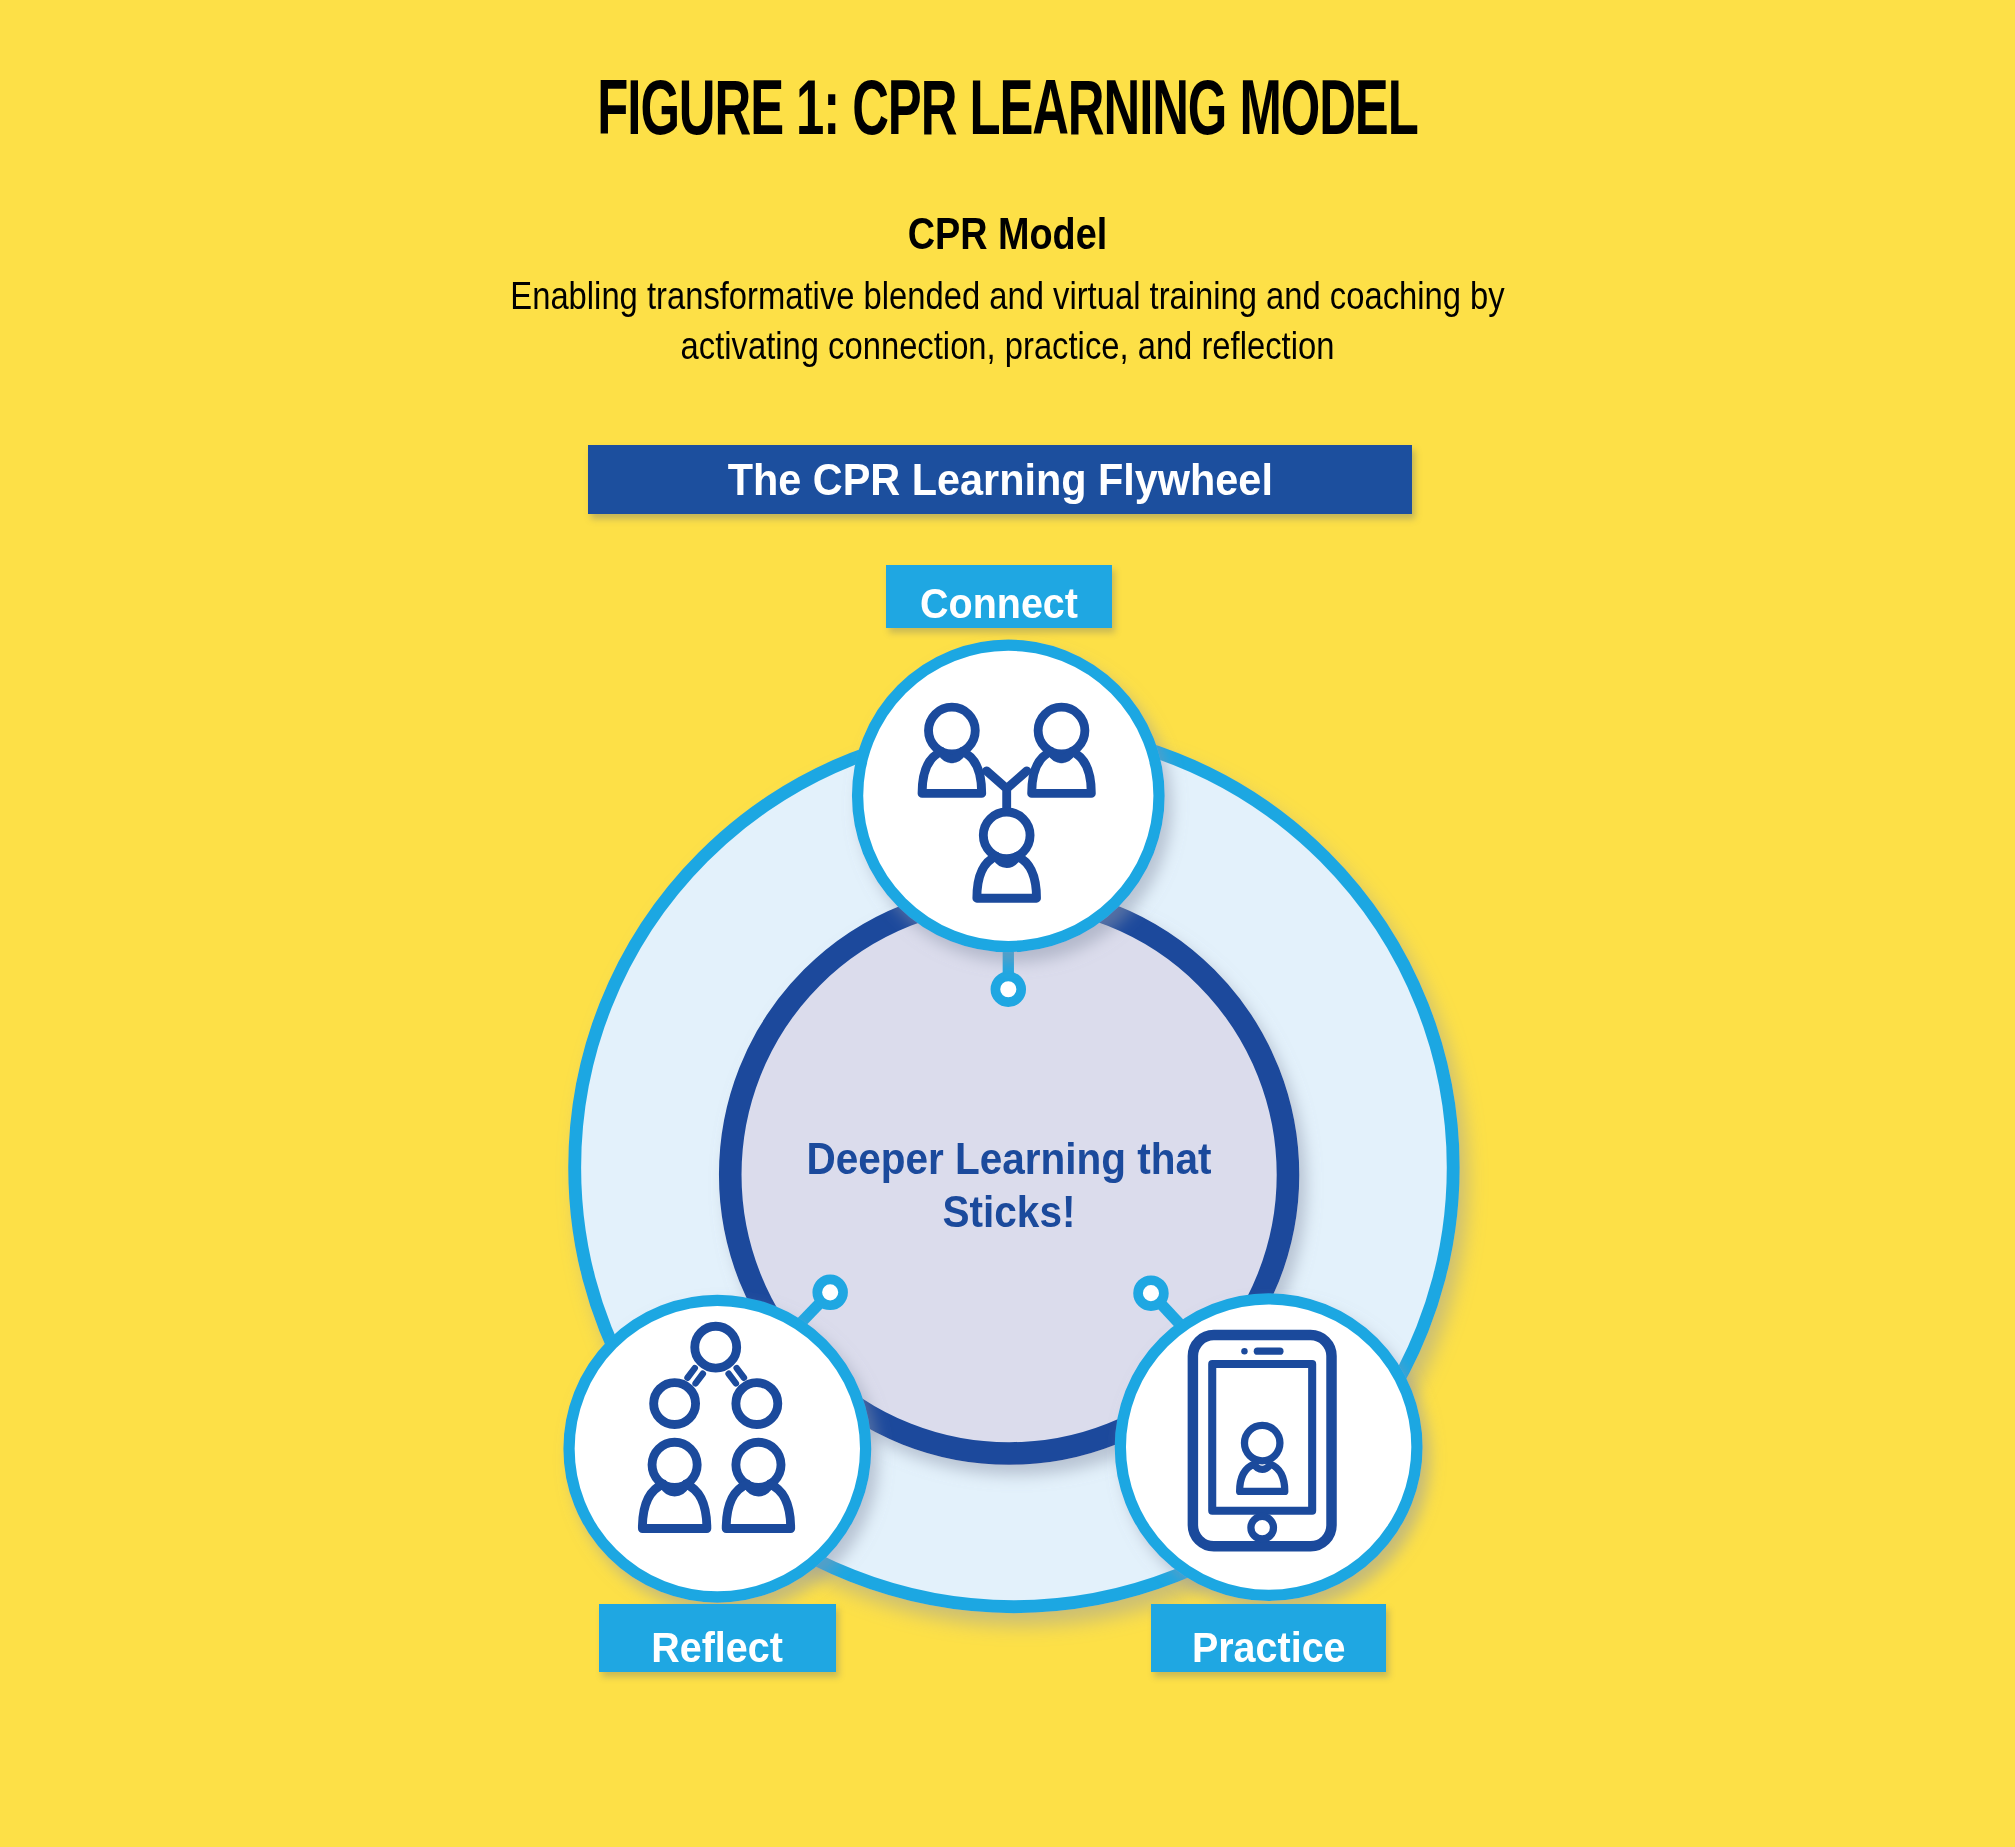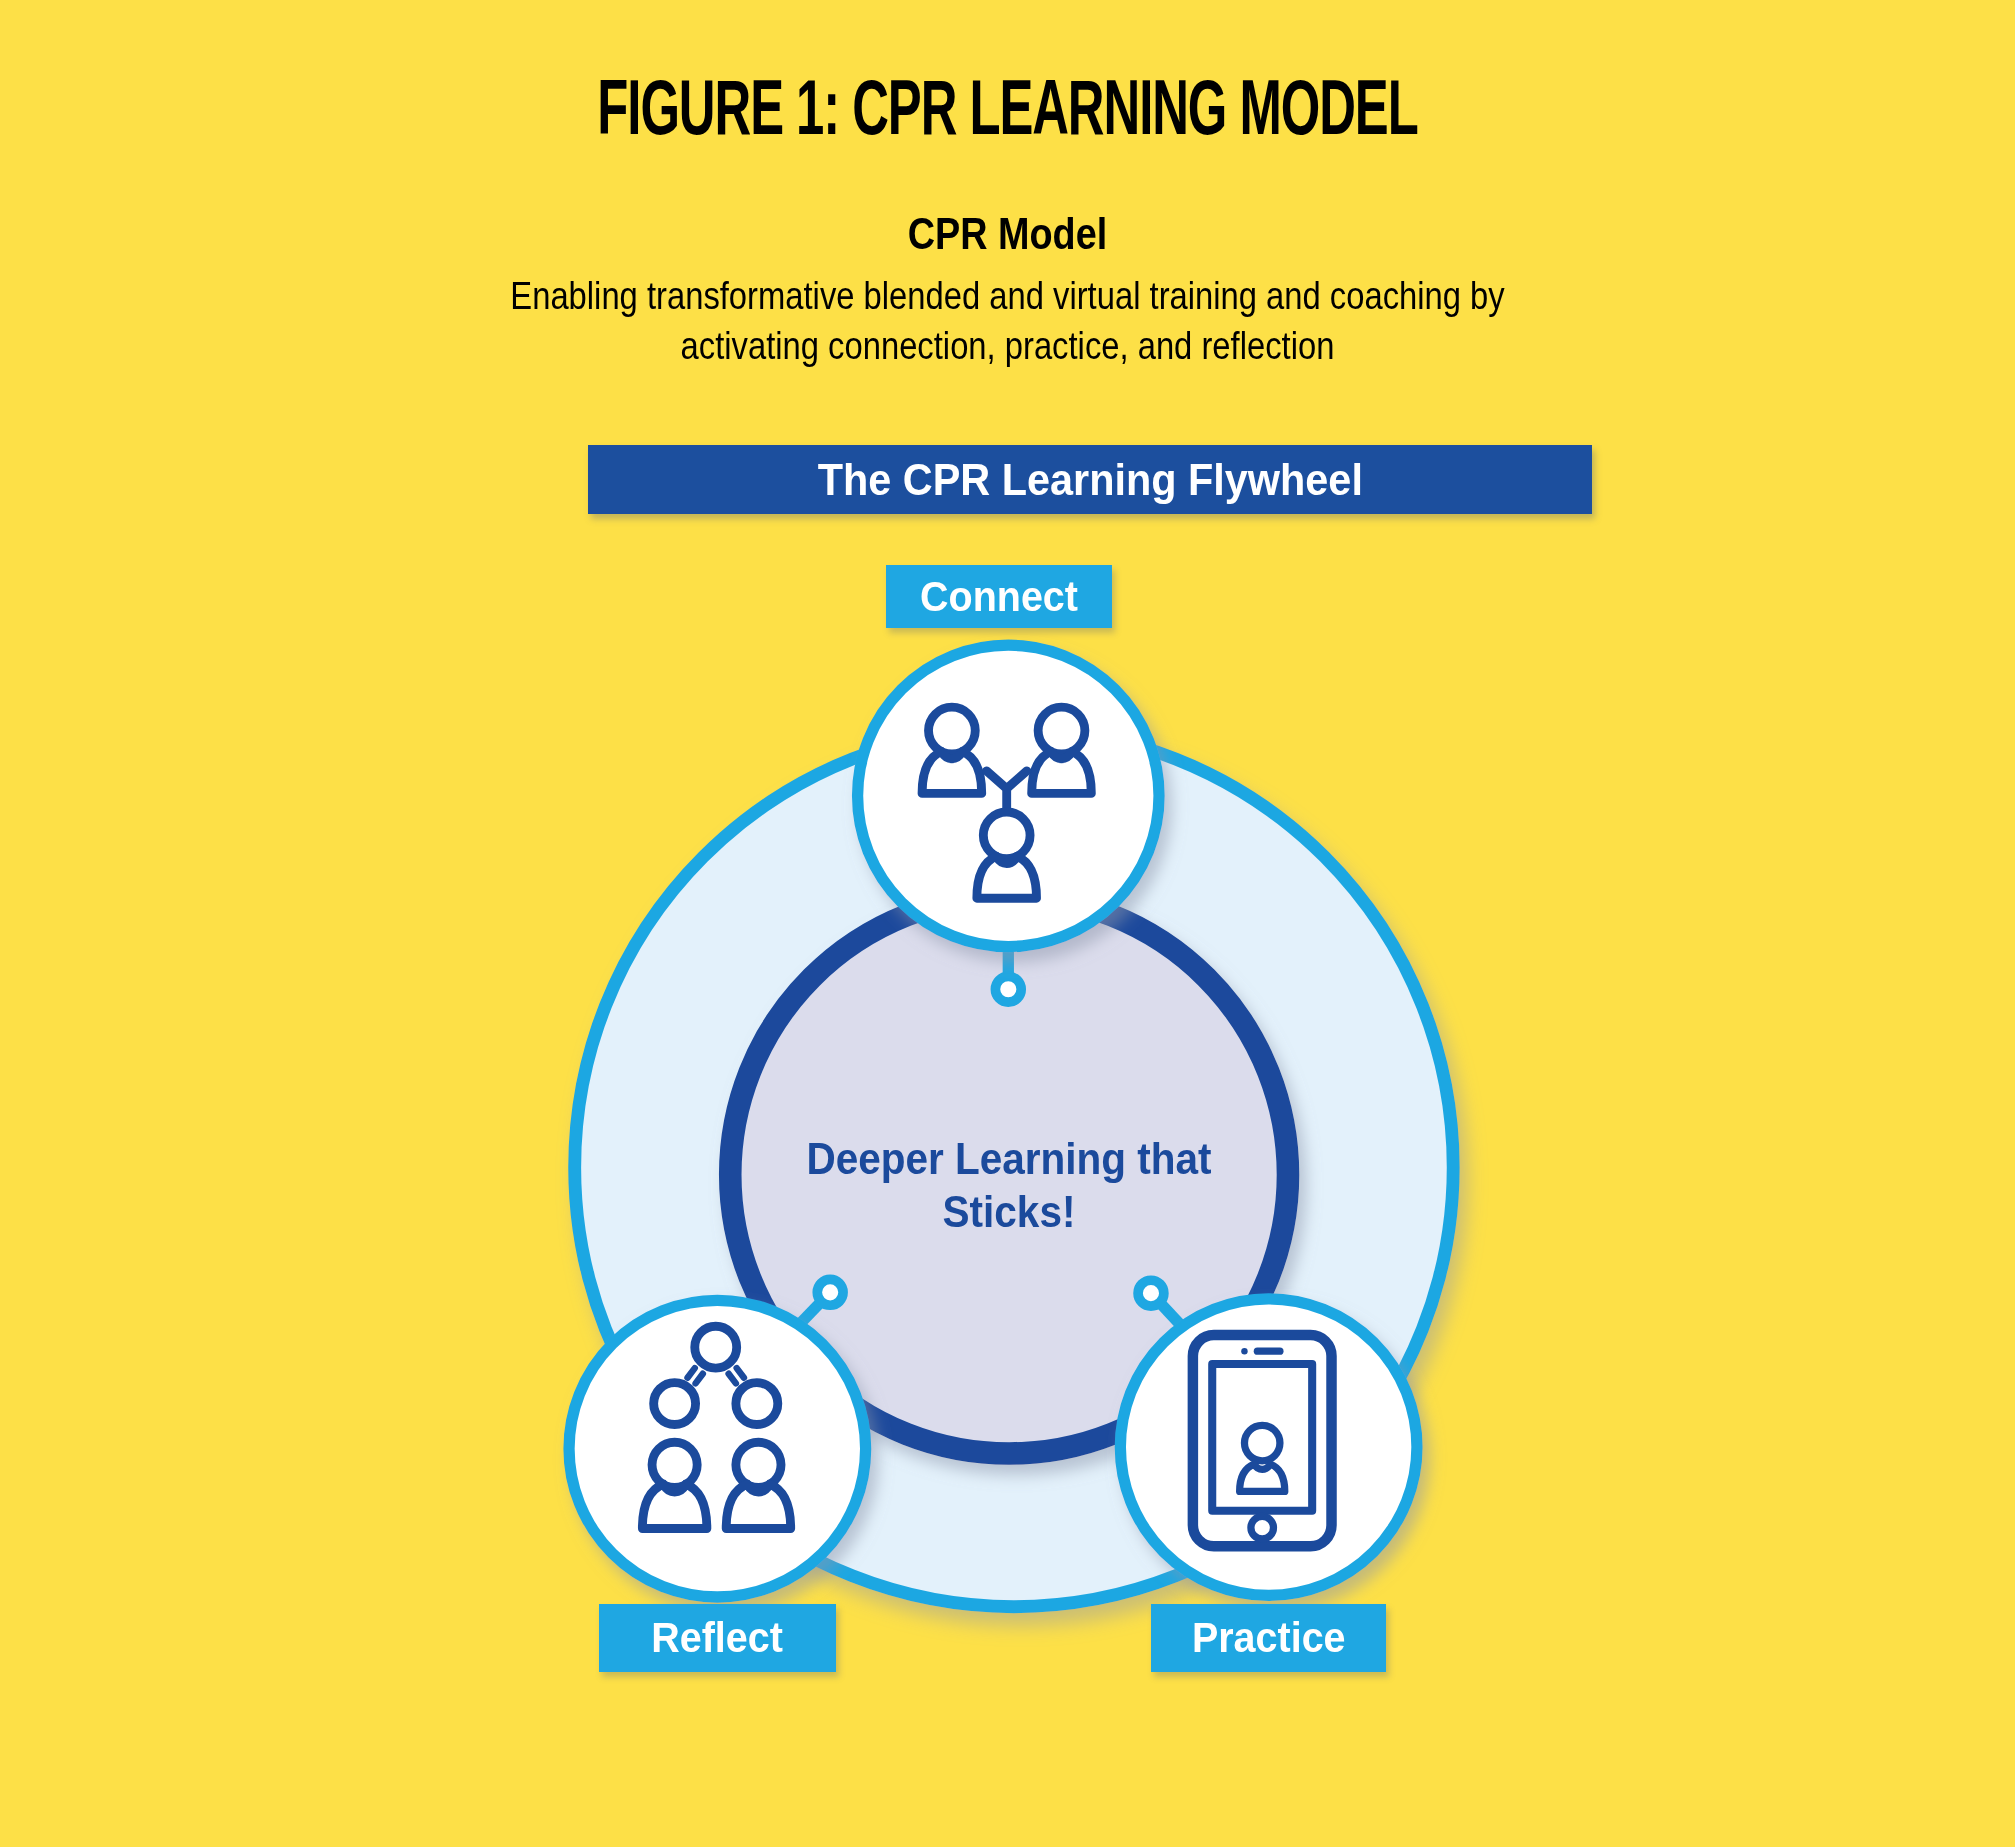--- a/index.html
+++ b/index.html
@@ -20,30 +20,30 @@
     transform:scaleX(0.84);transform-origin:50% 50%;white-space:nowrap;
   }
   .subtitle-line{
     left:0;right:0;text-align:center;
     font-size:39px;font-weight:400;color:#000;
     transform:scaleX(0.84);transform-origin:50% 50%;white-space:nowrap;
   }
   .subtitle-line.l1{top:274px;}
   .subtitle-line.l2{top:324px;}
   .banner{
-    left:588px;top:445px;width:1004px;height:69px;
+    left:588px;top:445px;width:824px;height:69px;
     background:#1C4F9E;display:flex;align-items:center;justify-content:center;
     box-shadow:3.2px 4.8px 6.4px rgba(90,100,120,0.35);
   }
   .banner-text{
     color:#fff;font-size:45px;font-weight:bold;white-space:nowrap;
     transform:scaleX(0.92);transform-origin:50% 50%;
   }
   .pill{
-    background:#1FA7E2;display:flex;align-items:center;justify-content:center;
+    background:#1FA7E2;display:flex;align-items:flex-end;justify-content:center;
     box-shadow:3.2px 4.8px 6.4px rgba(90,100,120,0.30);
   }
   .pill-text{
     color:#fff;font-size:42px;font-weight:bold;white-space:nowrap;
     transform:scaleX(0.94);transform-origin:50% 50%;
   }
   .pill.connect{left:886px;top:565px;width:226px;height:63px;}
   .pill.reflect{left:599px;top:1604px;width:237px;height:68px;}
   .pill.practice{left:1151px;top:1604px;width:235px;height:68px;}
   .center-text{

